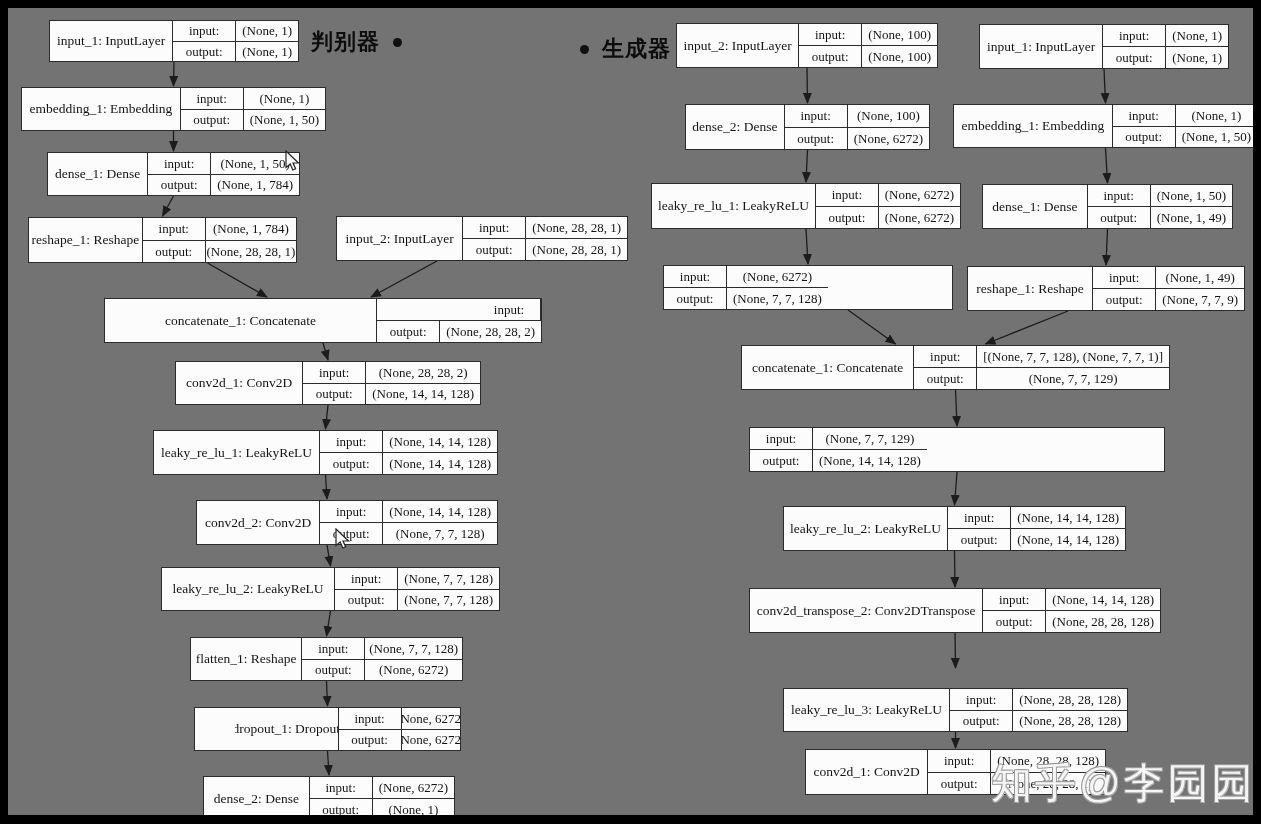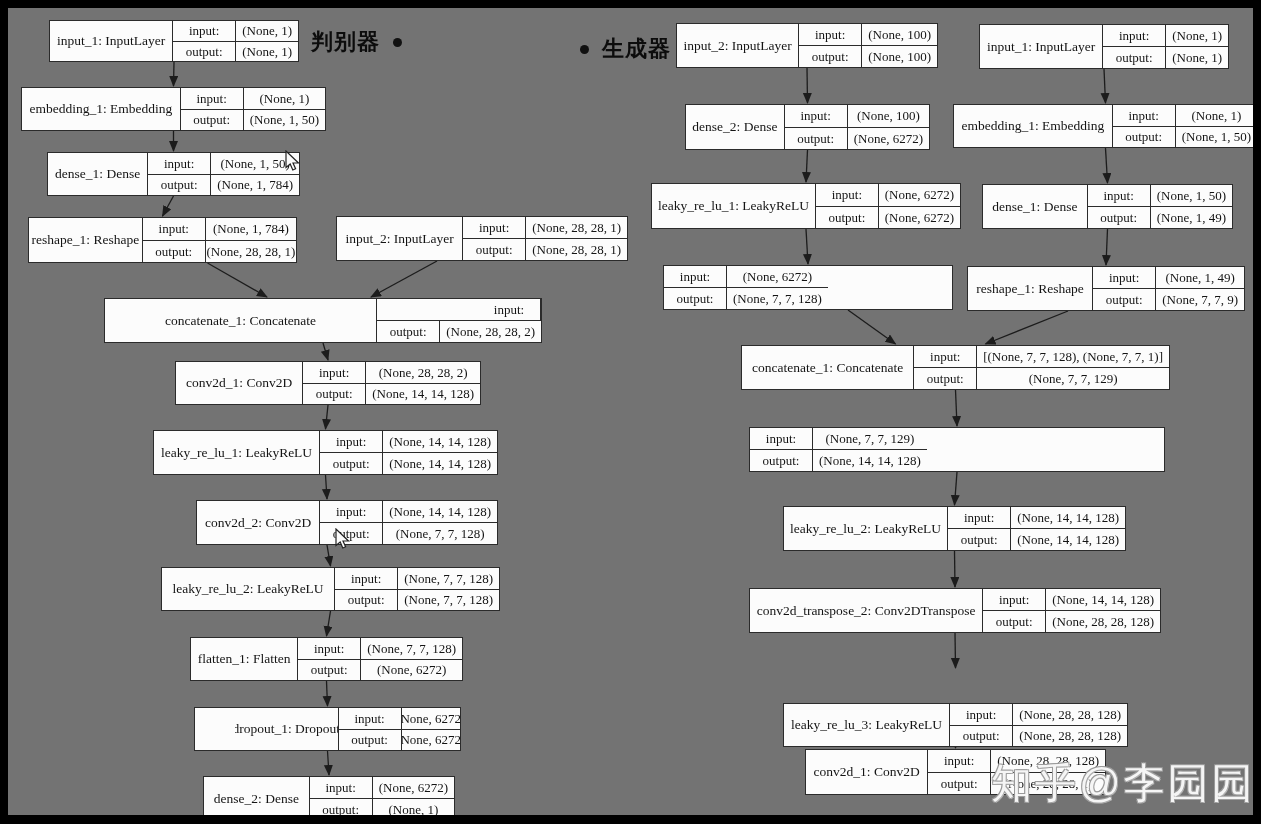--- a/index.html
+++ b/index.html
@@ -222,21 +222,21 @@
         <div class="io-label">input:</div>
         <div class="io-value">(None, 7, 7, 128)</div>
       </div>
       <div class="io-row">
         <div class="io-label">output:</div>
         <div class="io-value">(None, 7, 7, 128)</div>
       </div>
     </div>
   </div>
       <div class="node" style="left: 182px; top: 629px; width: 273px; height: 44px;">
-    <div class="node-name">flatten_1: Flatten</div>
+    <div class="node-name">flatten_1: Reshape</div>
     <div class="node-io">
       <div class="io-row">
         <div class="io-label">input:</div>
         <div class="io-value">(None, 7, 7, 128)</div>
       </div>
       <div class="io-row">
         <div class="io-label">output:</div>
         <div class="io-value">(None, 6272)</div>
       </div>
     </div>
@@ -414,21 +414,21 @@
       <div class="io-row">
         <div class="io-label">input:</div>
         <div class="io-value">(None, 14, 14, 128)</div>
       </div>
       <div class="io-row">
         <div class="io-label">output:</div>
         <div class="io-value">(None, 28, 28, 128)</div>
       </div>
     </div>
   </div>
-      <div class="node" style="left: 775px; top: 695px; width: 345px; height: 44px;">
+      <div class="node" style="left: 775px; top: 680px; width: 345px; height: 44px;">
     <div class="node-name">leaky_re_lu_3: LeakyReLU</div>
     <div class="node-io">
       <div class="io-row">
         <div class="io-label">input:</div>
         <div class="io-value">(None, 28, 28, 128)</div>
       </div>
       <div class="io-row">
         <div class="io-label">output:</div>
         <div class="io-value">(None, 28, 28, 128)</div>
       </div>

